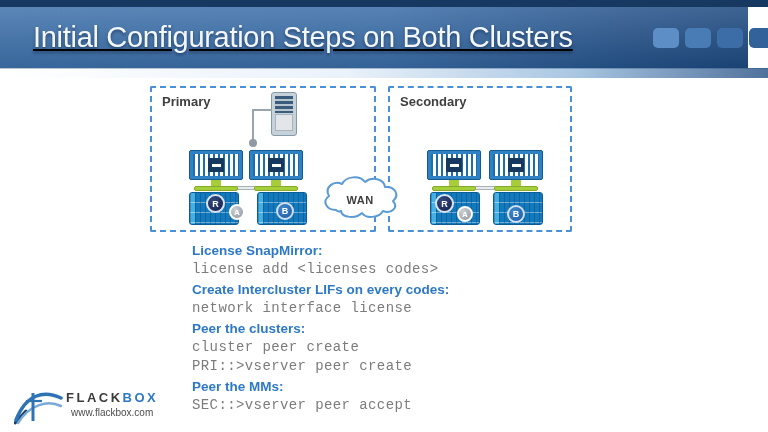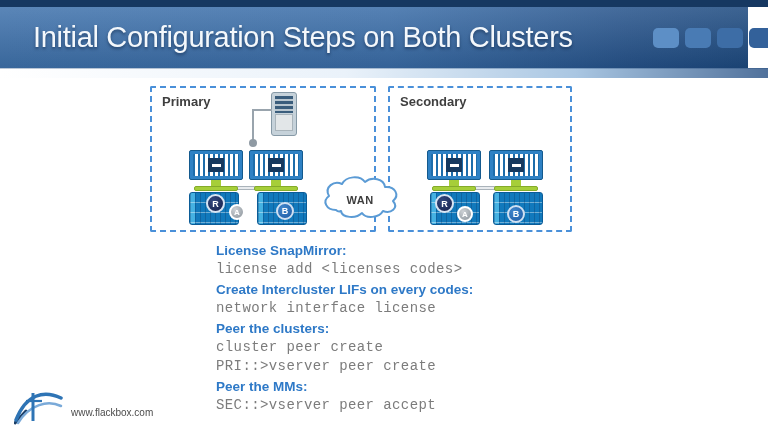--- a/index.html
+++ b/index.html
@@ -4,21 +4,21 @@
 <style>
   * { margin:0; padding:0; box-sizing:border-box; }
   body { background:#fff; font-family:"Liberation Sans", sans-serif; }
   .slide { position:relative; width:768px; height:432px; background:#ffffff; overflow:hidden; }
 
   
   .hdr-top { position:absolute; left:0; top:0; width:768px; height:7px; background:#163861; }
   .banner { position:absolute; left:0; top:7px; width:748px; height:61px;
             background:linear-gradient(to bottom, rgba(255,255,255,.14), rgba(0,0,0,.10)),
                        linear-gradient(to right, #3f72ac 0%, #3a6da8 52%, #26538b 84%, #1d4a80 100%);
-            display:flex; align-items:center; }
+            display:flex; align-items:center;text-decoration:underline; }
   .banner h1 { padding-left:33px; font-size:29px; font-weight:400; letter-spacing:-0.3px;
                color:#f4f8fc; text-shadow:0 2px 3px rgba(8,28,58,.5); white-space:nowrap; }
   .sq { position:absolute; width:26px; height:20px; top:28px; border-radius:5px; }
   .sq1 { left:653px; } .sq2 { left:685px; } .sq3 { left:717px; } .sq4 { left:749px; }
   .shine { position:absolute; left:0; top:68px; width:768px; height:10px;
            border-top:1px solid rgba(30,70,120,.30);
            background:linear-gradient(to right, #ffffff 0%, #eaf2fa 45%, #a9c6e2 75%, #50719b 100%); }
 
   
   .cbox { position:absolute; border:2px dashed #4a90d9; border-radius:2px; background:transparent; }
@@ -76,21 +76,21 @@
   .p-bnavy{left:206px;top:194px;} .p-bgrey{left:229px;top:204px;} .p-bblue{left:276px;top:202px;}
   .s-bnavy{left:435px;top:194px;} .s-bgrey{left:457px;top:206px;} .s-bblue{left:507px;top:205px;}
 
   
   .wan { position:absolute; left:320px; top:174px; width:80px; height:50px; z-index:5; }
   .wan svg { position:absolute; inset:0; }
   .wan-label { position:absolute; inset:0; display:flex; align-items:center; justify-content:center;
                font-size:11px; font-weight:bold; color:#3d3d3d; letter-spacing:.5px; padding-top:1px; }
 
   
-  .cmds { position:absolute; left:216px; top:241px; }
+  .cmds { position:absolute; left:192px; top:241px; }
   .cline { line-height:19.4px; white-space:pre; }
   .cline.lab { font-family:"Liberation Sans", sans-serif; font-size:13.5px; font-weight:600; color:#2e79c7; }
   .cline.cmd { font-family:"Liberation Mono","DejaVu Sans Mono", monospace; font-size:14px; color:#7c7c7c;
                letter-spacing:.4px; }
 
   
   .logo { position:absolute; left:14px; top:383px; width:180px; height:46px; }
   .bridge { position:absolute; left:0; top:1px; }
   .brand { position:absolute; left:52px; top:7px; font-size:13px; font-weight:600;
            letter-spacing:2.5px; color:#3b3b3b; white-space:nowrap; }
@@ -194,16 +194,17 @@
   </div>
 
   <div class="logo">
     <svg class="bridge" viewBox="0 0 50 42" width="50" height="42">
       <path d="M1 39 L 12 27" stroke="#1c3e66" stroke-width="3" fill="none" stroke-linecap="round"></path>
       <path d="M2 36 C 12 10, 30 6, 47 14" stroke="#2e74b5" stroke-width="3.5" fill="none" stroke-linecap="round"></path>
       <path d="M4 39 C 16 20, 34 16, 47 22" stroke="#7aaad9" stroke-width="2.5" fill="none" stroke-linecap="round"></path>
       <line x1="19" y1="9" x2="19" y2="37" stroke="#2e74b5" stroke-width="3"></line>
       <line x1="12" y1="17" x2="28" y2="17" stroke="#2e74b5" stroke-width="2.2"></line>
     </svg>
+    <div class="brand"><span class="b1">FLACK</span><span class="b2">BOX</span></div>
     <div class="site">www.flackbox.com</div>
   </div>
 
 </div>
 
 </body></html>

